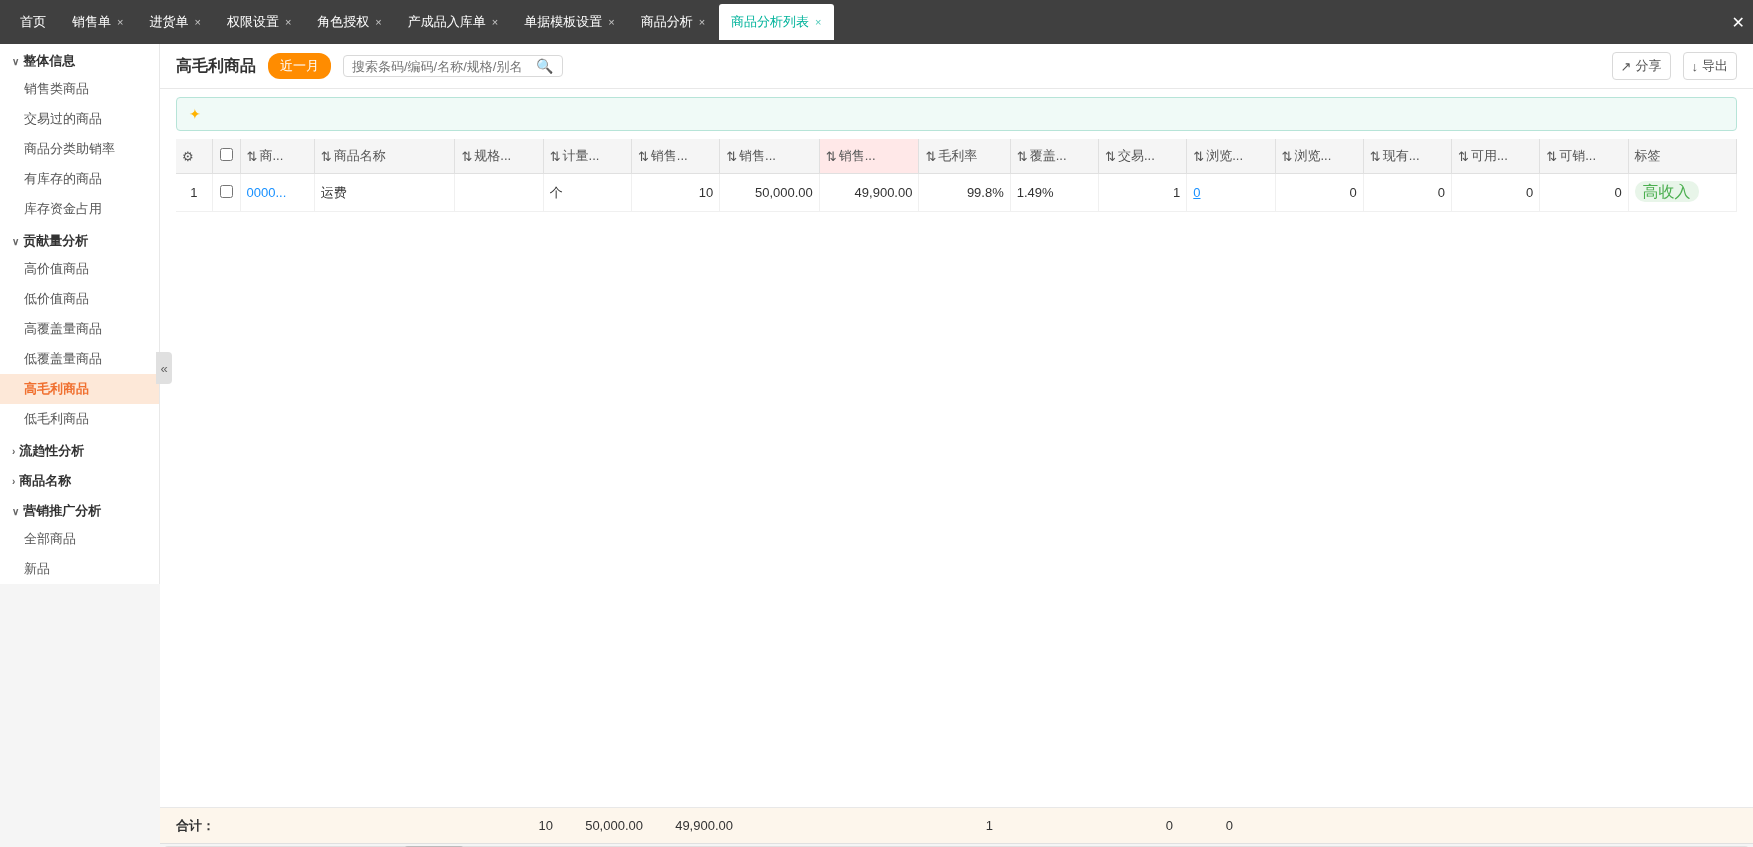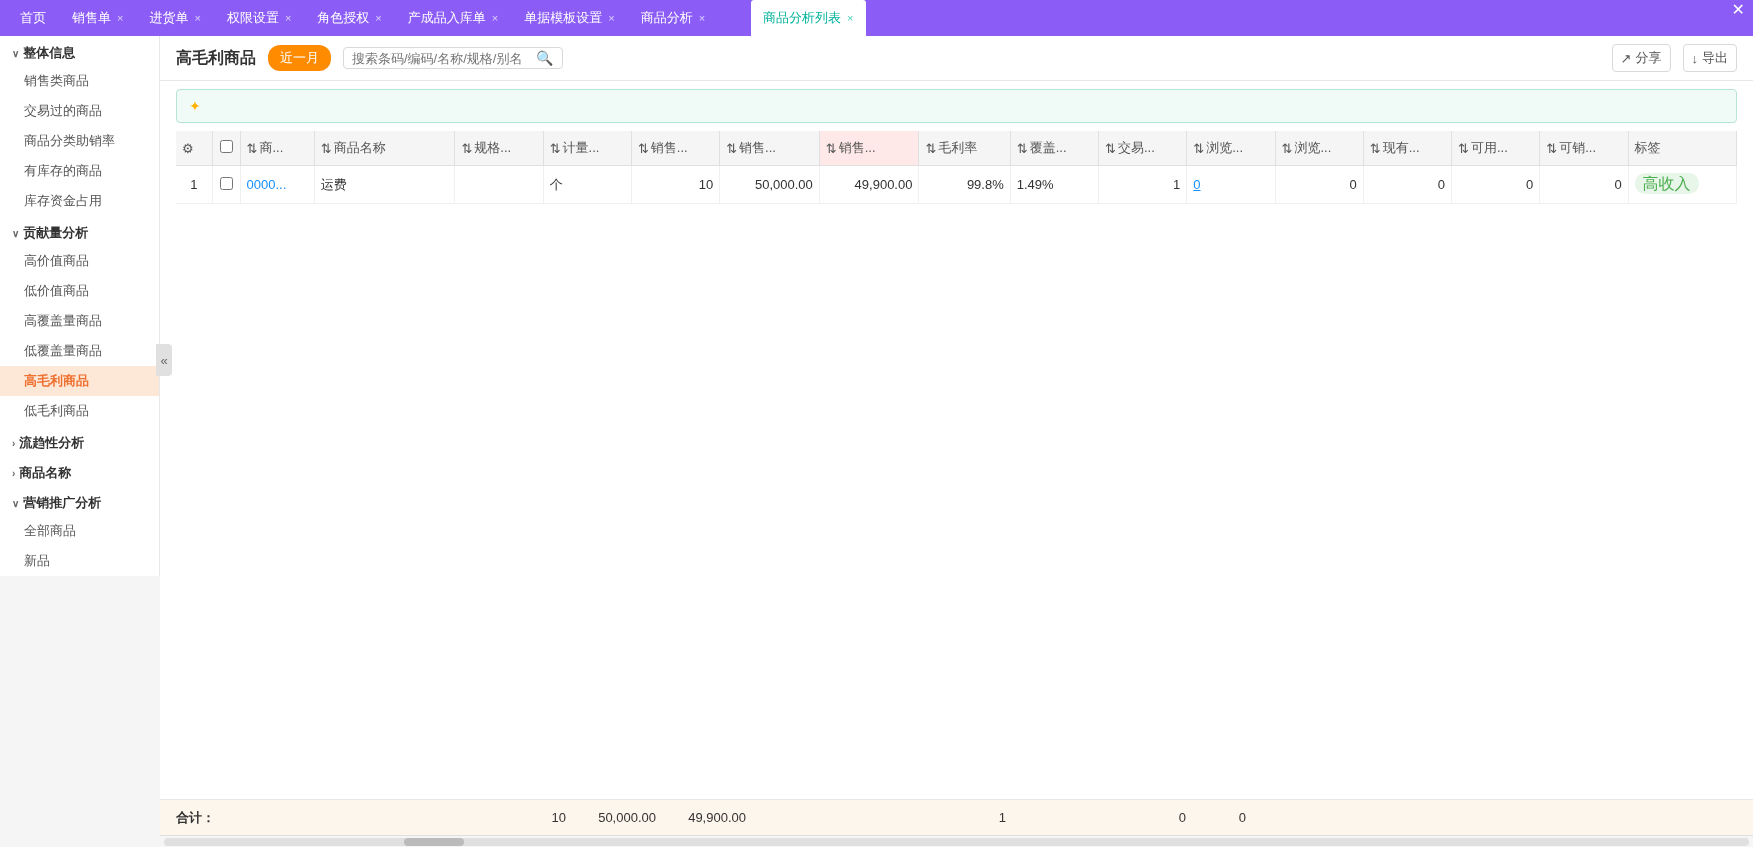--- a/index.html
+++ b/index.html
@@ -1,41 +1,41 @@
 <!DOCTYPE html>
 <html><head>
   <meta charset="utf-8">
   <style>
     * { box-sizing: border-box; margin: 0; padding: 0; font-family: "Microsoft YaHei", Arial, sans-serif; font-size: 13px; }
     body { background: #f5f5f5; overflow: hidden; width: 1753px; height: 847px; }
 
     
     .top-nav {
       display: flex;
-      align-items: flex-start;
-      background: #8b5cf6;
-      height: 36px;
+      align-items: center;
+      background: #404040;
+      height: 44px;
       padding: 0 8px;
       gap: 2px;
       position: relative;
     }
     .nav-item {
       color: #fff;
       padding: 0 12px;
       height: 36px;
       line-height: 36px;
       cursor: pointer;
       white-space: nowrap;
       font-size: 13px;
       display: flex;
       align-items: center;
       gap: 4px;
       border-radius: 3px 3px 0 0;
     }
-    .nav-item.active { background: #fff; color: #00b39b; margin-left: 32px; }
+    .nav-item.active { background: #fff; color: #00b39b; }
     .nav-item .close-btn { font-size: 11px; opacity: 0.7; margin-left: 2px; }
     .nav-close-all {
       position: absolute;
       right: 8px;
       color: #fff;
       font-size: 16px;
       cursor: pointer;
     }
 
     
@@ -223,21 +223,21 @@
     .col-num { text-align: center; }
     .col-right { text-align: right; }
 
     
     .table-footer {
       background: #fdf6ec;
       border-top: 1px solid #e8e8e8;
       padding: 8px 16px;
       display: flex;
       align-items: center;
-      gap: 16px;
+      gap: 3px;
       font-size: 13px;
       color: #333;
       min-height: 36px;
     }
     .footer-label {
       width: 120px;
       font-weight: bold;
     }
     .footer-values {
       display: flex;

